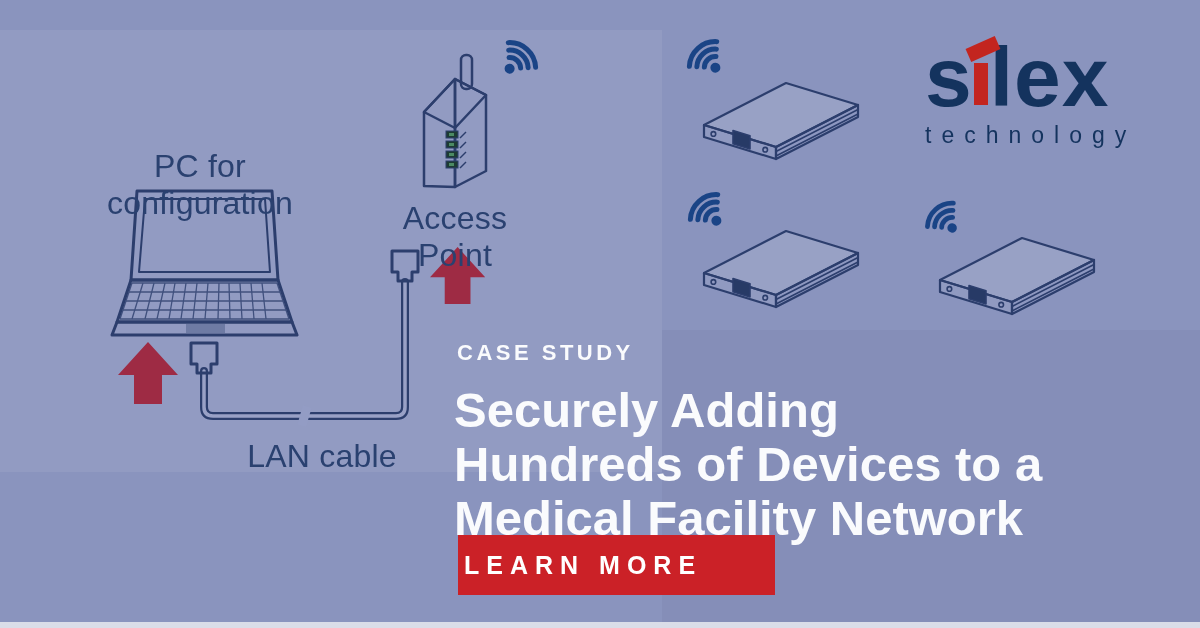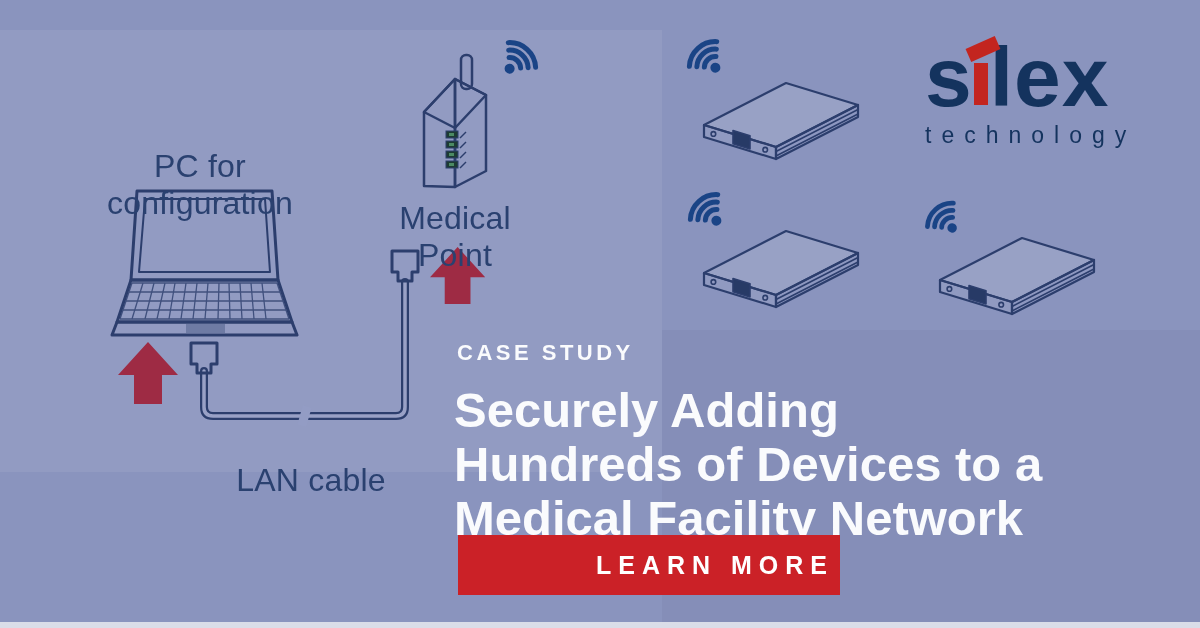--- a/index.html
+++ b/index.html
@@ -17,21 +17,21 @@
     background:var(--strip,#DADDE8);}
 
   .diagram-svg{position:absolute;left:0;top:0;}
 
   .diagram-label{
     position:absolute;color:var(--labelnavy,#2A4170);
     font-size:32px;font-weight:400;text-align:center;letter-spacing:0.2px;
   }
   .lbl-pc{left:58px;top:148px;width:284px;}
   .lbl-ap{left:370px;top:200px;width:170px;}
-  .lbl-lan{left:227px;top:438px;width:168px;margin-top:24px;}
+  .lbl-lan{left:238px;top:438px;width:168px;}
 
   
   .logo{position:absolute;left:925px;top:30px;width:250px;}
   .brand-row{
     position:relative;display:flex;align-items:baseline;
     color:var(--logonavy,#14335E);font-weight:bold;font-size:84px;
     line-height:76px;letter-spacing:1px;
   }
   .i-wrap{position:relative;display:inline-block;width:17px;height:76px;}
   .i-stem{position:absolute;left:1px;bottom:1px;width:14px;height:42px;
@@ -47,23 +47,23 @@
   .eyebrow{
     position:absolute;left:457px;top:340px;color:var(--white,#F7F8FB);
     font-size:22px;font-weight:700;letter-spacing:3.5px;
   }
   .title{
     position:absolute;left:454px;top:383px;width:700px;
     color:var(--white,#FCFDFF);font-size:49px;line-height:54px;font-weight:700;
     white-space:pre-line;letter-spacing:0px;
   }
   .cta-button{
-    position:absolute;left:458px;top:535px;width:382px;height:60px;
+    position:absolute;left:458px;top:535px;width:317px;height:60px;
     background:var(--btnred,#CB2127);border:none;cursor:pointer;
-    display:flex;align-items:center;justify-content:flex-end;
+    display:flex;align-items:center;justify-content:flex-start;
   }
   .cta-button span{
     color:#fff;font-size:25px;font-weight:600;letter-spacing:7px;
     font-family:"Liberation Sans",sans-serif;
   }
 
   
   .ln{stroke:var(--navy,#2C3E6D);stroke-linejoin:round;stroke-linecap:round;fill:none;}
   .wifi-arc{stroke:var(--wifi,#1A4486);stroke-width:5;fill:none;stroke-linecap:round;}
   .wifi-dot{fill:var(--wifi,#1A4486);}
@@ -172,21 +172,21 @@
     <use href="#wifi-proto" transform="translate(680,31) rotate(-42 24 24)"></use>
     <use href="#wifi-proto" transform="translate(681,184) rotate(-42 24 24)"></use>
     <use href="#wifi-proto" transform="translate(919,192) rotate(-42 24 24) scale(0.95)"></use>
 
     <use href="#device-proto" transform="translate(702,81)"></use>
     <use href="#device-proto" transform="translate(702,229)"></use>
     <use href="#device-proto" transform="translate(938,236)"></use>
   </svg>
 
   <div class="diagram-label lbl-pc">PC for configuration</div>
-  <div class="diagram-label lbl-ap">Medical Point</div>
+  <div class="diagram-label lbl-ap">Access Point</div>
   <div class="diagram-label lbl-lan">LAN cable</div>
 
   <div class="logo">
     <div class="brand-row">
       <span>s</span>
       <span class="i-wrap">
         <span class="i-stem"></span>
         <span class="i-accent"></span>
       </span>
       <span>lex</span>

